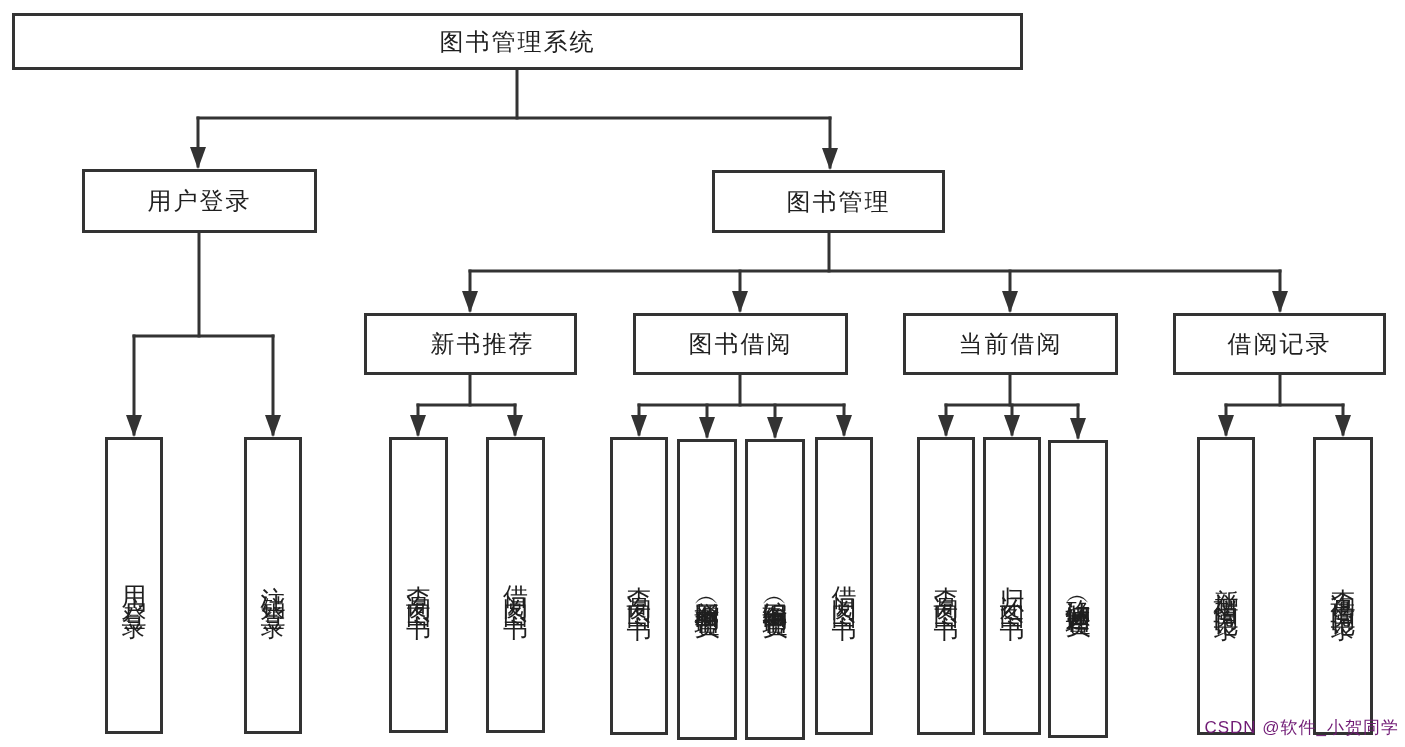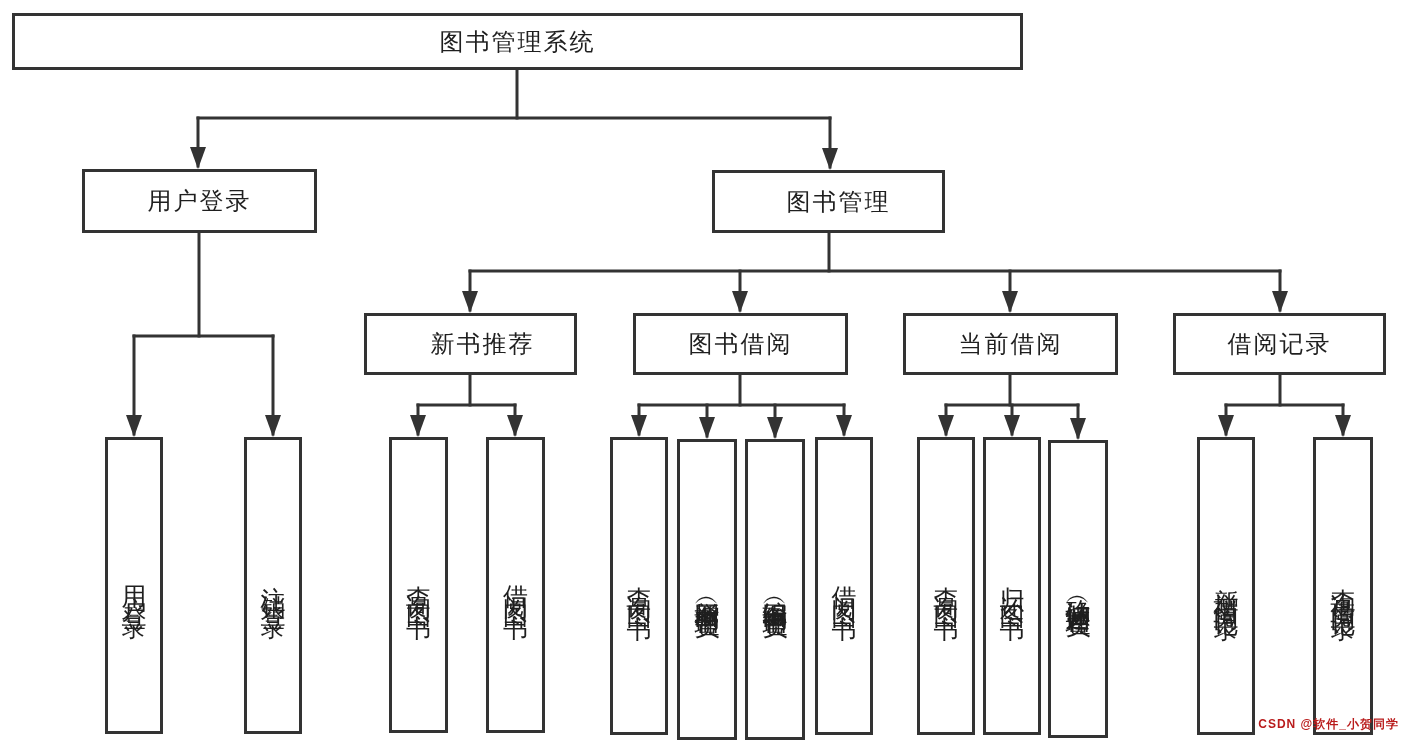--- a/index.html
+++ b/index.html
@@ -27,25 +27,24 @@
   .node.v{
     font-size:25px;
     writing-mode:vertical-lr;
     text-orientation:mixed;
   }
   .node.v span{line-height:1;}
   .watermark{
     position:absolute;
     right:6px;top:716px;
     z-index:3;
-    font-size:12px;
-    color:#b91c1c;
+    font-size:17px;
+    color:#701a75;
     letter-spacing:1px;
     white-space:nowrap;
-    font-weight:bold;
   }
 </style>
 </head>
 <body>
 
 <div id="canvas">
   <svg id="connectors" viewBox="0 0 1405 747" xmlns="http://www.w3.org/2000/svg">
       <line x1="517" y1="70" x2="517" y2="118" stroke="#333333"></line>
       <line x1="198" y1="118" x2="830" y2="118" stroke="#333333"></line>
       <line x1="198" y1="118" x2="198" y2="166" stroke="#333333"></line>

